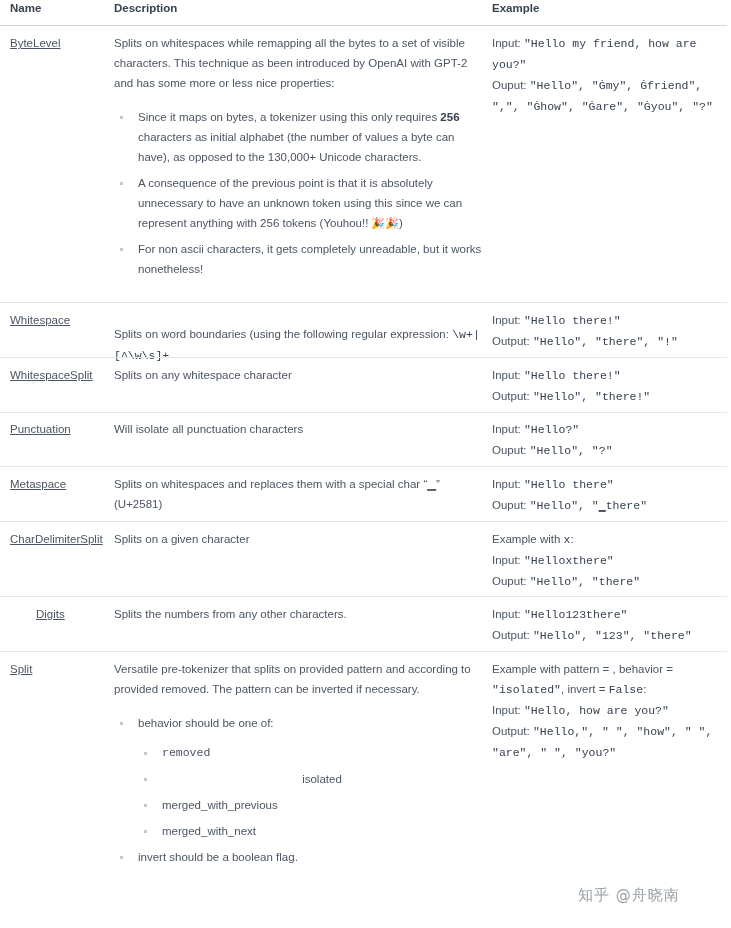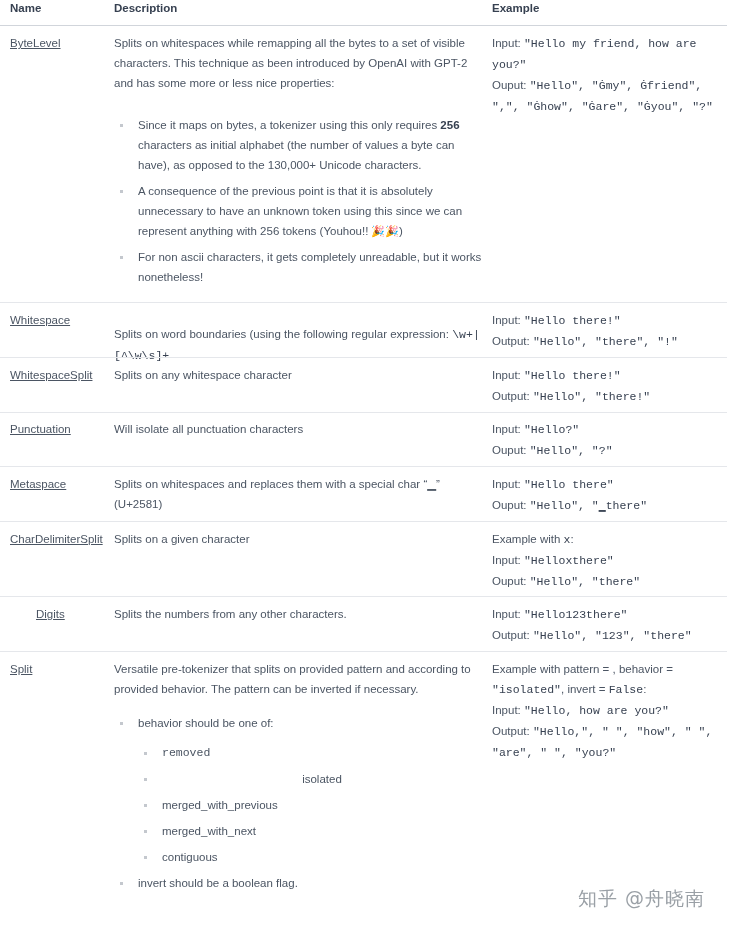--- a/index.html
+++ b/index.html
@@ -13,37 +13,37 @@
   .name { left:10px; width:100px; color:#4b5563;text-decoration:underline; }
   .desc { left:114px; width:368px; }
   .ex { left:492px; width:235px; }
   code, .mono { font-family:"Liberation Mono", "DejaVu Sans Mono", monospace; font-size:11.5px; color:#374151; }
   ul { margin:0; padding:0; list-style:none; }
   li { position:relative; padding-left:24px; line-height:20px; }
   li::before { content:""; position:absolute; left:6px; top:9px; width:3px; height:3px; background:#c4c8ce; }
   .sub li { padding-left:24px; }
   b { color:#374151; }
   .emoji { display:inline-block; font-size:11px; }
-  .watermark { position:absolute; left:578px; top:886px; font-size:19px; color:#9aa0a6; letter-spacing:1px; font-family:"DejaVu Sans", sans-serif; }
+  .watermark { position:absolute; left:578px; top:886px; font-size:15px; color:#9aa0a6; letter-spacing:1px; font-family:"DejaVu Sans", sans-serif; }
 </style>
 </head>
 <body>
 
 <div class="tbl">
 
   <div class="hdr" style="left:10px;">Name</div>
   <div class="hdr" style="left:114px;">Description</div>
   <div class="hdr" style="left:492px;">Example</div>
   <div class="rule head" style="top:25px;"></div>
 
   <div>
     <div class="cell name" style="top:33px;">ByteLevel</div>
     <div class="cell desc" style="top:33px;">
       <div>Splits on whitespaces while remapping all the bytes to a set of visible characters. This technique as been introduced by OpenAI with GPT-2 and has some more or less nice properties:</div>
-      <ul style="margin-top:22px;">
+      <ul style="margin-top:14px;">
         <li style="margin-bottom:6px;"><span>Since it maps on bytes, a tokenizer using this only requires </span><b>256</b><span> characters as initial alphabet (the number of values a byte can have), as opposed to the 130,000+ Unicode characters.</span></li>
         <li style="margin-bottom:6px;"><span>A consequence of the previous point is that it is absolutely unnecessary to have an unknown token using this since we can represent anything with 256 tokens (Youhou!! </span><span class="emoji">🎉🎉</span><span>)</span></li>
         <li><span>For non ascii characters, it gets completely unreadable, but it works nonetheless!</span></li>
       </ul>
     </div>
     <div class="cell ex" style="top:33px;">
       <span>Input: </span><code>"Hello my friend, how are you?"</code><br>
       <span>Ouput: </span><code>"Hello", "Ġmy", Ġfriend", ",", "Ġhow", "Ġare", "Ġyou", "?"</code>
     </div>
   </div>
@@ -106,29 +106,28 @@
     <div class="cell ex" style="top:604px;">
       <span>Input: </span><code>"Hello123there"</code><br>
       <span>Output: </span><code>"Hello", "123", "there"</code>
     </div>
   </div>
   <div class="rule" style="top:651px;"></div>
 
   <div>
     <div class="cell name" style="top:659px;">Split</div>
     <div class="cell desc" style="top:659px;">
-      <div>Versatile pre-tokenizer that splits on provided pattern and according to provided behavior. The pattern can be inverted if necessary.</div>
+      <div>Versatile pre-tokenizer that splits on provided pattern and according to provided removed. The pattern can be inverted if necessary.</div>
       <ul style="margin-top:14px;">
         <li style="margin-bottom:6px;"><span>behavior should be one of:</span>
           <ul class="sub" style="margin-top:10px;">
             <li style="margin-bottom:6px;font-family:Liberation Mono, monospace;">removed</li>
             <li style="margin-bottom:6px;text-align:center;">isolated</li>
             <li style="margin-bottom:6px;">merged_with_previous</li>
             <li style="margin-bottom:6px;">merged_with_next</li>
-            <li>contiguous</li>
           </ul>
         </li>
         <li style="margin-top:6px;">invert should be a boolean flag.</li>
       </ul>
     </div>
     <div class="cell ex" style="top:659px;">
       <span>Example with pattern = </span><span>, behavior = </span><br>
       <code>"isolated"</code><span>, invert = </span><code>False</code><span>:</span><br>
       <span>Input: </span><code>"Hello, how are you?"</code><br>
       <span>Output: </span><code>"Hello,", " ", "how", " ", "are", " ", "you?"</code>

